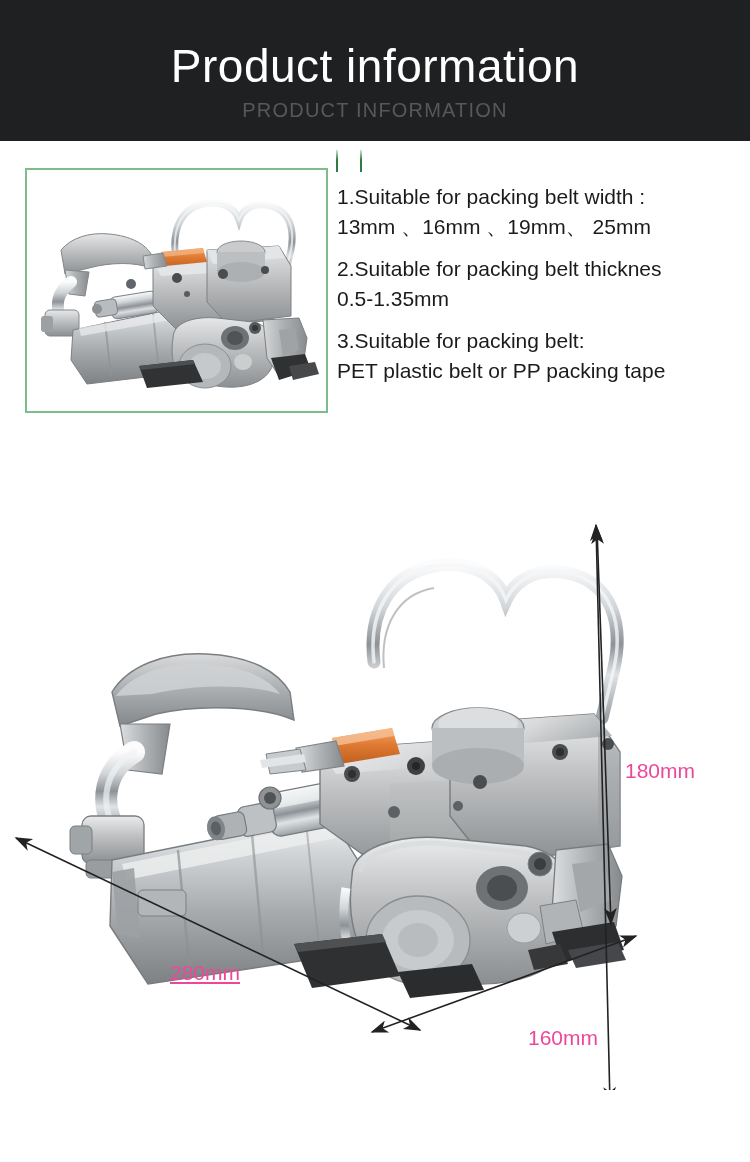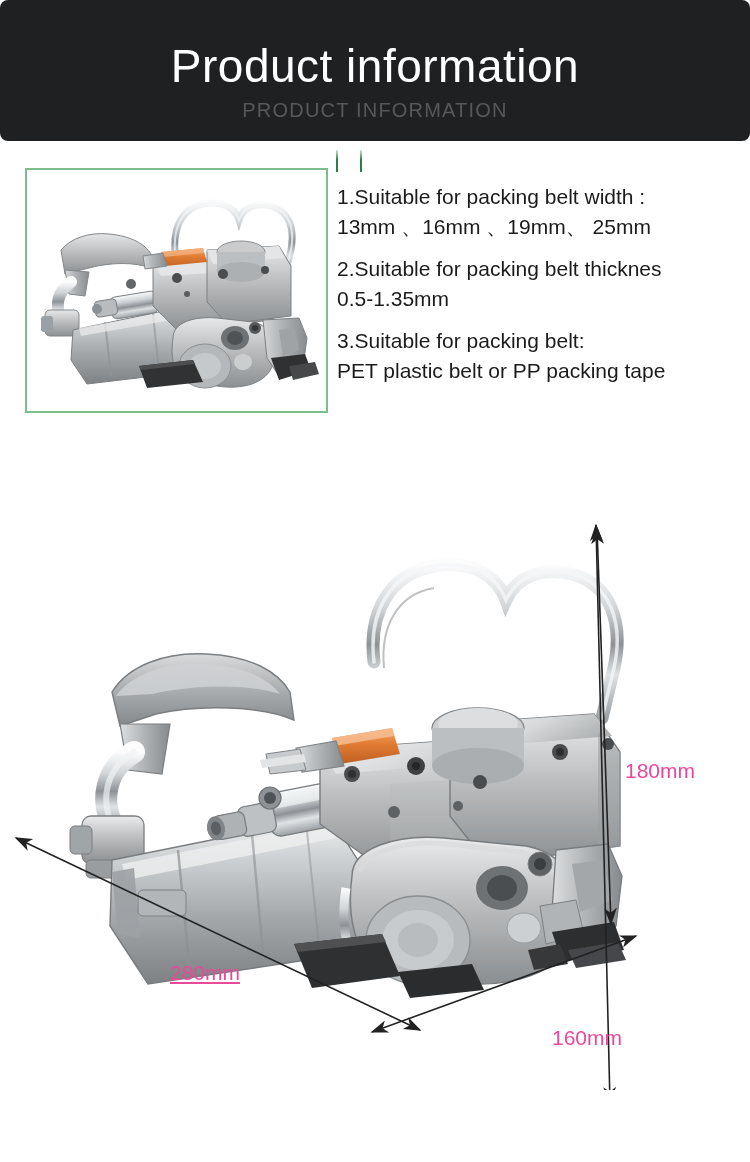--- a/index.html
+++ b/index.html
@@ -16,21 +16,20 @@
   }
 
   
   .header-banner {
     position: absolute;
     left: 0; top: 0;
     width: 750px;
     height: 141px;
     background: #1f2021;
     overflow: hidden;
-    border-radius: 8px;
   }
   .header-title {
     position: absolute;
     left: 0; top: 40px;
     width: 750px;
     text-align: center;
     color: #ffffff;
     font-size: 46px;
     font-weight: 400;
     letter-spacing: 0.5px;
@@ -113,21 +112,21 @@
   }
   .dim-label {
     position: absolute;
     color: #ec4899;
     font-size: 21px;
     line-height: 24px;
     white-space: nowrap;
   }
   .label-height { left: 625px; top: 239px; }
   .label-length { left: 170px; top: 441px; text-decoration: underline; }
-  .label-depth  { left: 552px; top: 506px; }
+  .label-depth  { left: 528px; top: 506px; }
 
   svg { display: block; }
 </style>
 </head>
 <body>
 
 <div class="header-banner">
   <div class="header-title">Product information</div>
   <div class="header-subtitle">PRODUCT INFORMATION</div>
 </div>

